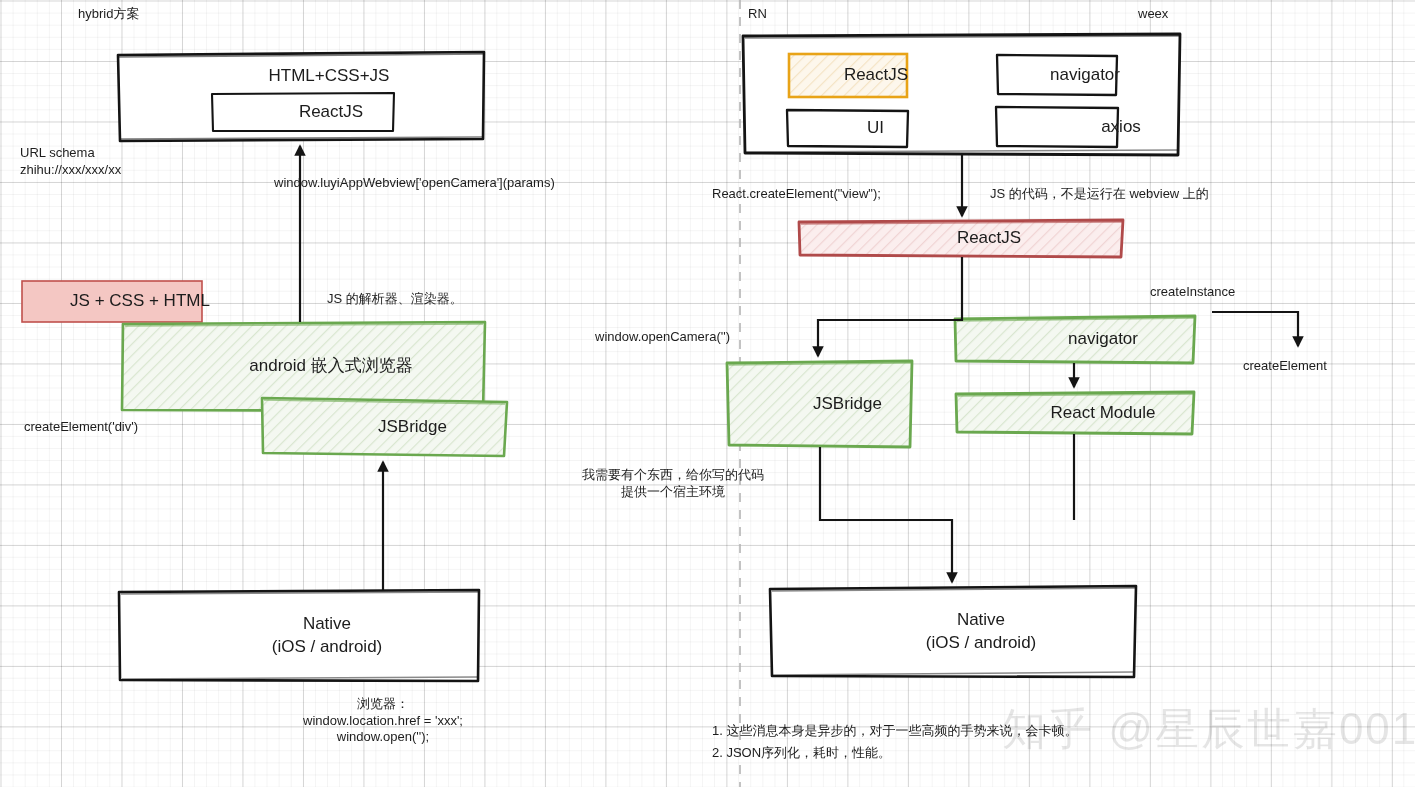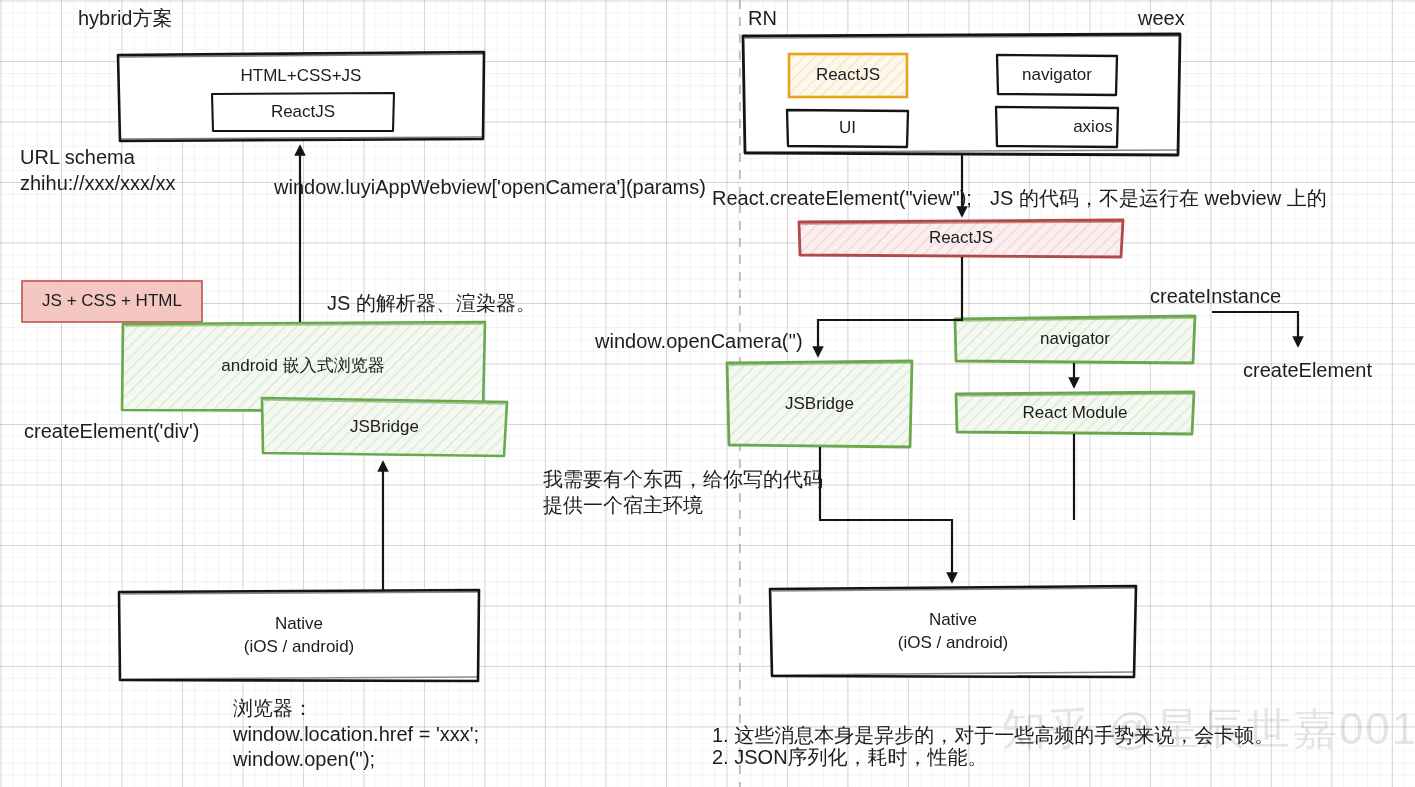--- a/index.html
+++ b/index.html
@@ -32,35 +32,36 @@
     left: 0; top: 0;
     width: 1415px;
     height: 787px;
     pointer-events: none;
   }
   .lbl {
     position: absolute;
     white-space: pre;
     line-height: 1.28;
     color: #1d1d1d;
-    font-size: 20px;
-  }
-  .lbl.c { }
+    font-size: 13px;
+  }
+  .lbl.c { text-align: center; }
 
   .boxtext {
     position: absolute;
     display: flex;
     align-items: center;
     justify-content: center;
     text-align: center;
     white-space: pre;
     line-height: 1.3;
     font-size: 17px;
     color: #1c1c1c;
     pointer-events: none;
+    padding-left: 28px;
   }
 
   .watermark {
     position: absolute;
     font-size: 44px;
     color: rgba(0,0,0,0.10);
     letter-spacing: 2px;
     white-space: pre;
     font-family: "Liberation Sans", "DejaVu Sans", sans-serif;
     user-select: none;

